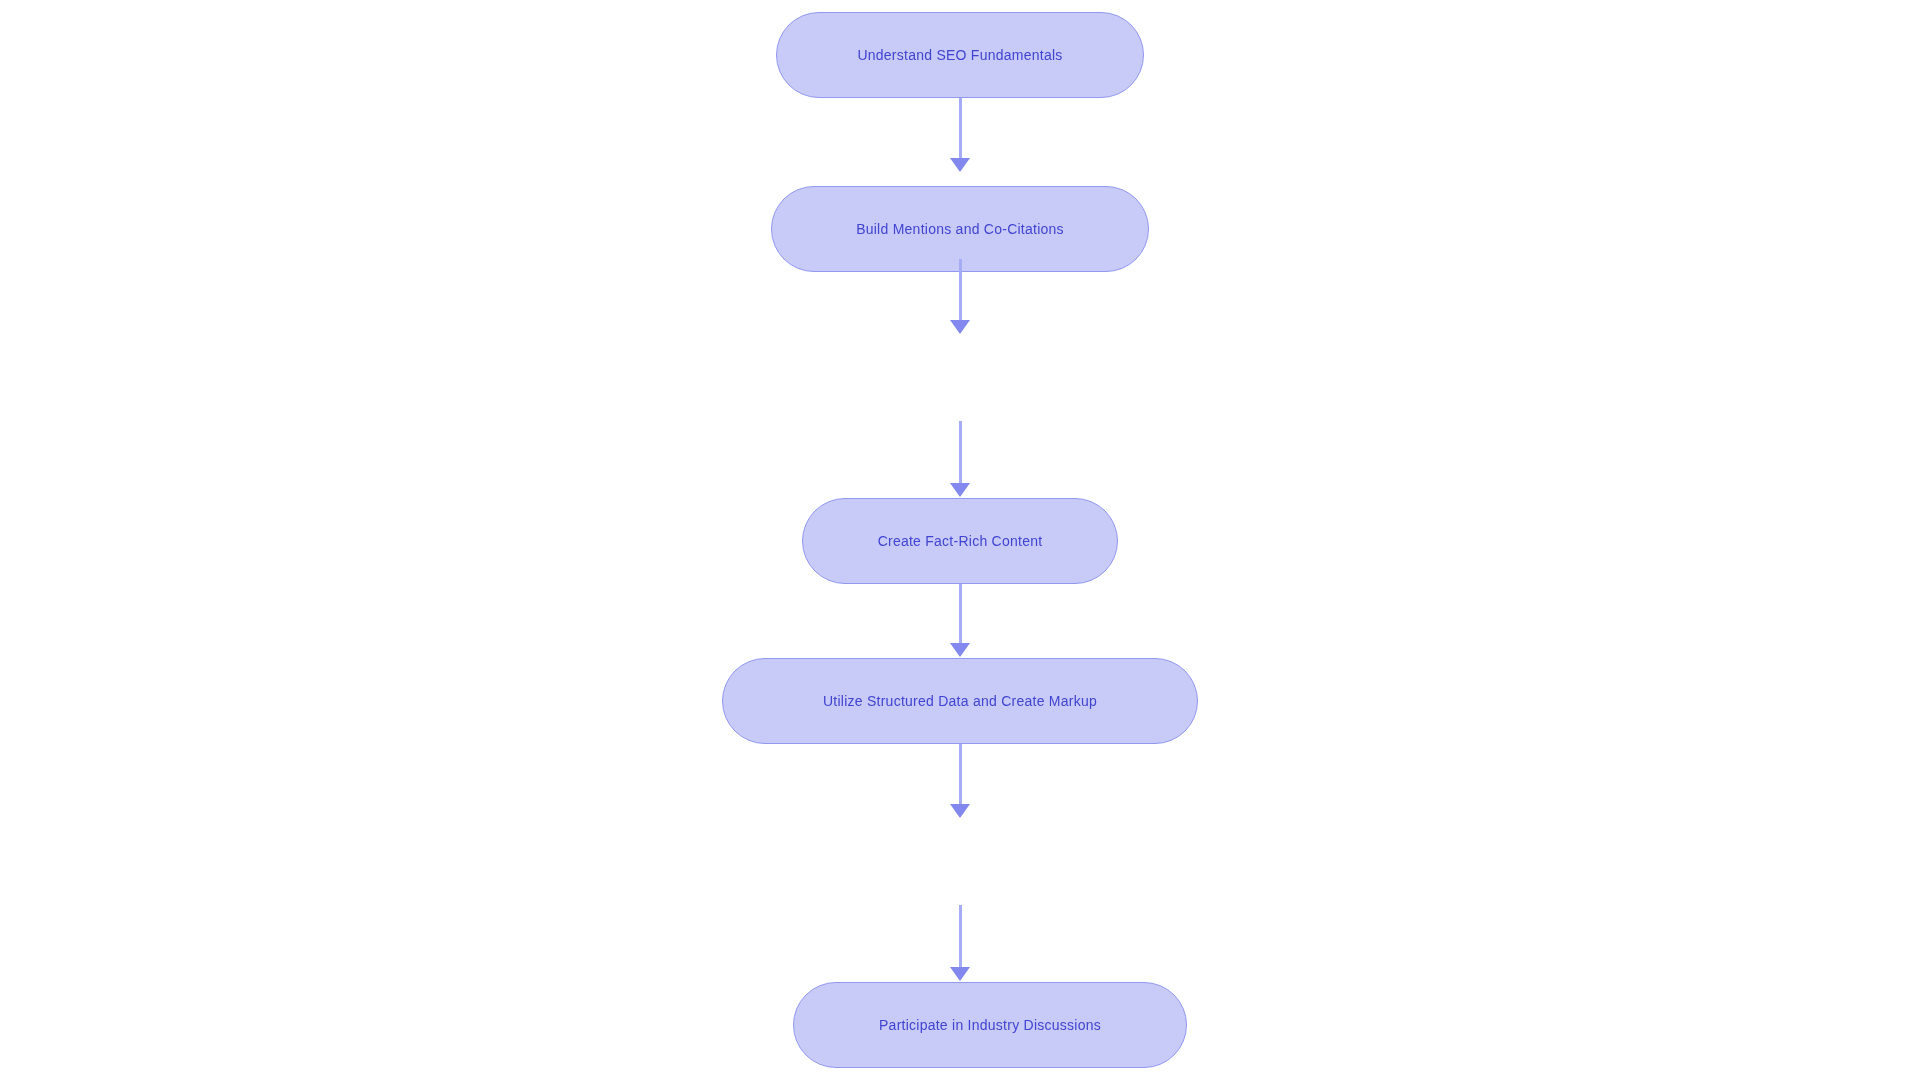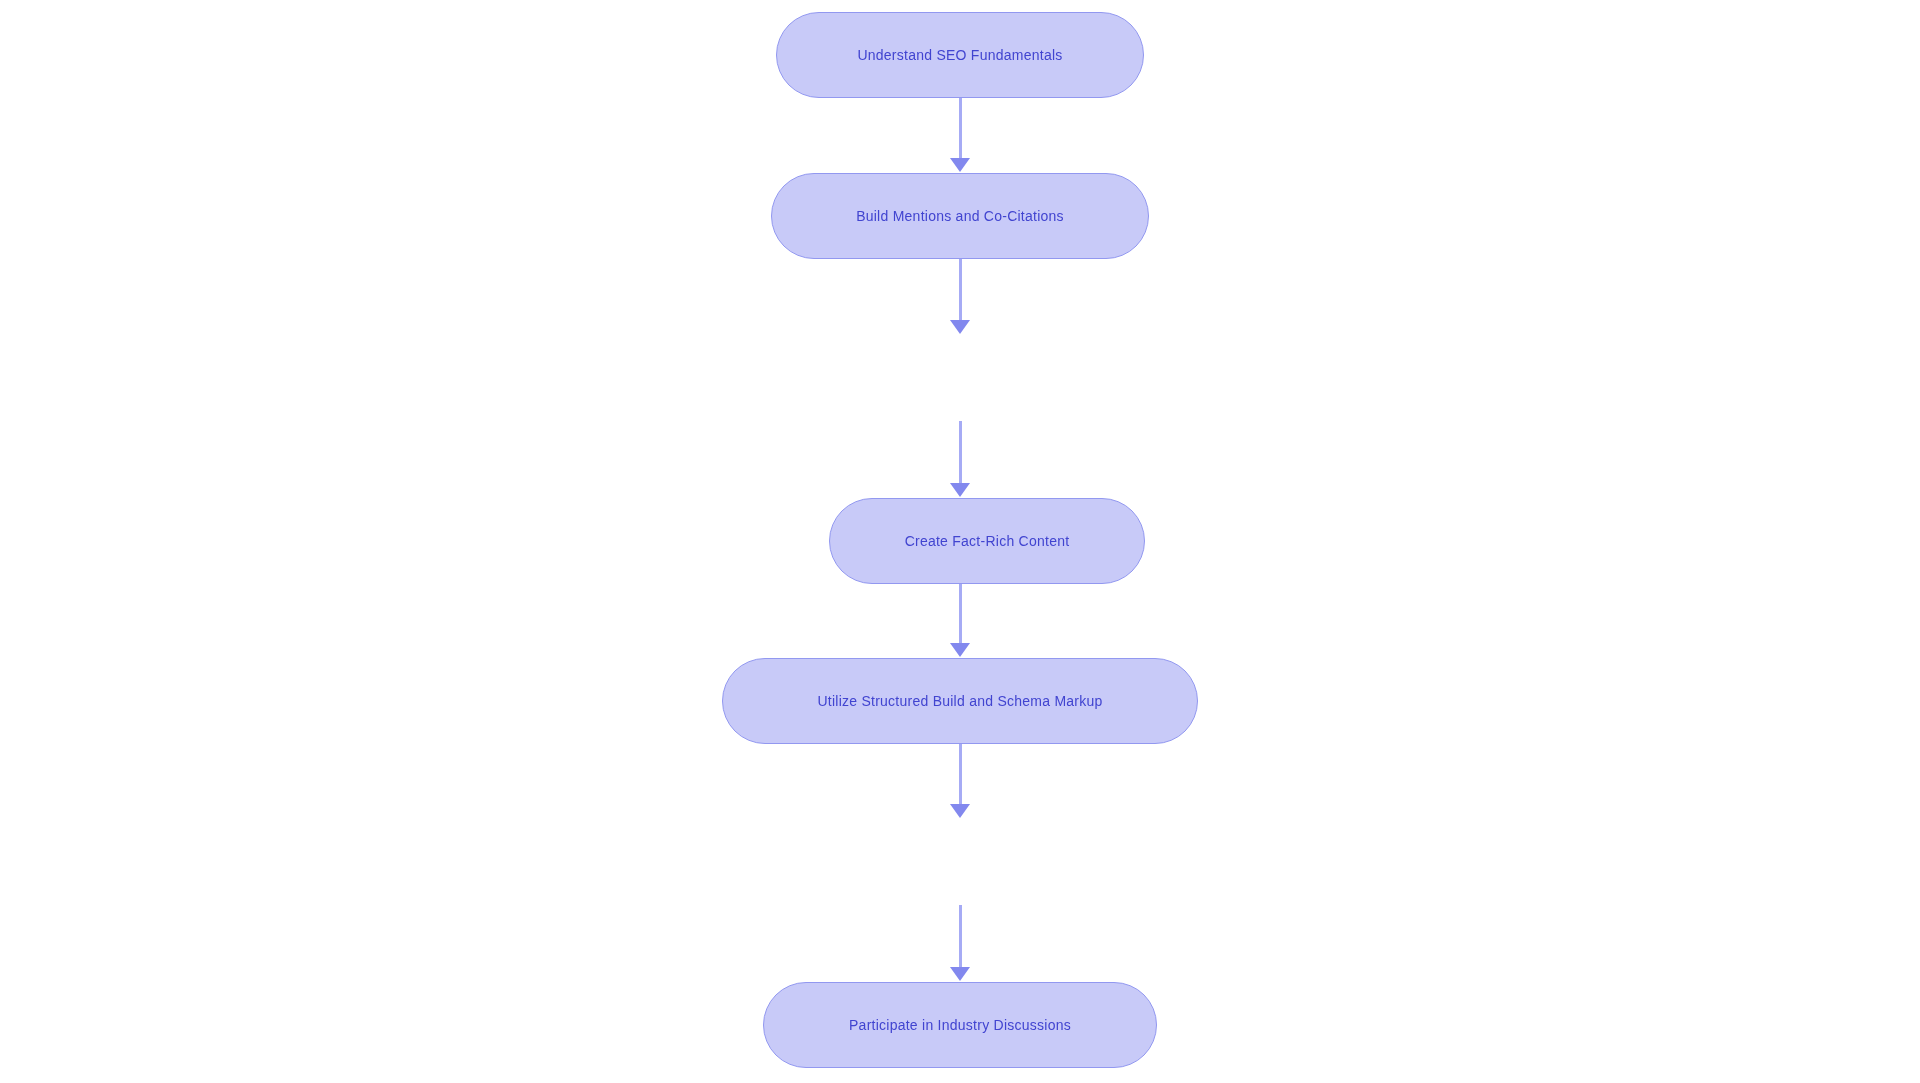--- a/index.html
+++ b/index.html
@@ -53,35 +53,35 @@
 </style>
 </head>
 <body>
 
 <div id="flowchart" style="--bg: #ffffff; --fill: #c8caf8; --border: #9298f0; --text: #4144d0; --line: #a6abf5; --head: #8288ee;">
     <div class="node" style="top: 12px; width: 368px; left: 776px;">
       <span>Understand SEO Fundamentals</span>
     </div>
     <div class="arrow-line" style="top: 98px; height: 63px; left: 958.5px;"></div>
     <div class="arrow-head" style="top: 158px; left: 950px;"></div>
-    <div class="node" style="top: 173px; width: 378px; left: 771px; align-items: center;">
+    <div class="node" style="top: 186px; width: 378px; left: 771px; align-items: center;">
       <span>Build Mentions and Co-Citations</span>
     </div>
     <div class="arrow-line" style="top: 259px; height: 64px; left: 958.5px;"></div>
     <div class="arrow-head" style="top: 320px; left: 950px;"></div>
     <div class="arrow-line" style="top: 421px; height: 65px; left: 958.5px;"></div>
     <div class="arrow-head" style="top: 483px; left: 950px;"></div>
-    <div class="node" style="top: 498px; width: 316px; left: 829px; justify-content: center;">
+    <div class="node" style="top: 498px; width: 316px; left: 802px; justify-content: center;">
       <span>Create Fact-Rich Content</span>
     </div>
     <div class="arrow-line" style="top: 584px; height: 62px; left: 958.5px;"></div>
     <div class="arrow-head" style="top: 643px; left: 950px;"></div>
     <div class="node" style="top: 658px; width: 476px; left: 722px;">
-      <span>Utilize Structured Build and Schema Markup</span>
+      <span>Utilize Structured Data and Create Markup</span>
     </div>
     <div class="arrow-line" style="top: 744px; height: 63px; left: 958.5px;"></div>
     <div class="arrow-head" style="top: 804px; left: 950px;"></div>
     <div class="arrow-line" style="top: 905px; height: 65px; left: 958.5px;"></div>
     <div class="arrow-head" style="top: 967px; left: 950px;"></div>
-    <div class="node" style="top: 982px; width: 394px; left: 763px;">
+    <div class="node" style="top: 982px; width: 394px; left: 793px;">
       <span>Participate in Industry Discussions</span>
     </div>
   </div>
 
 </body></html>

